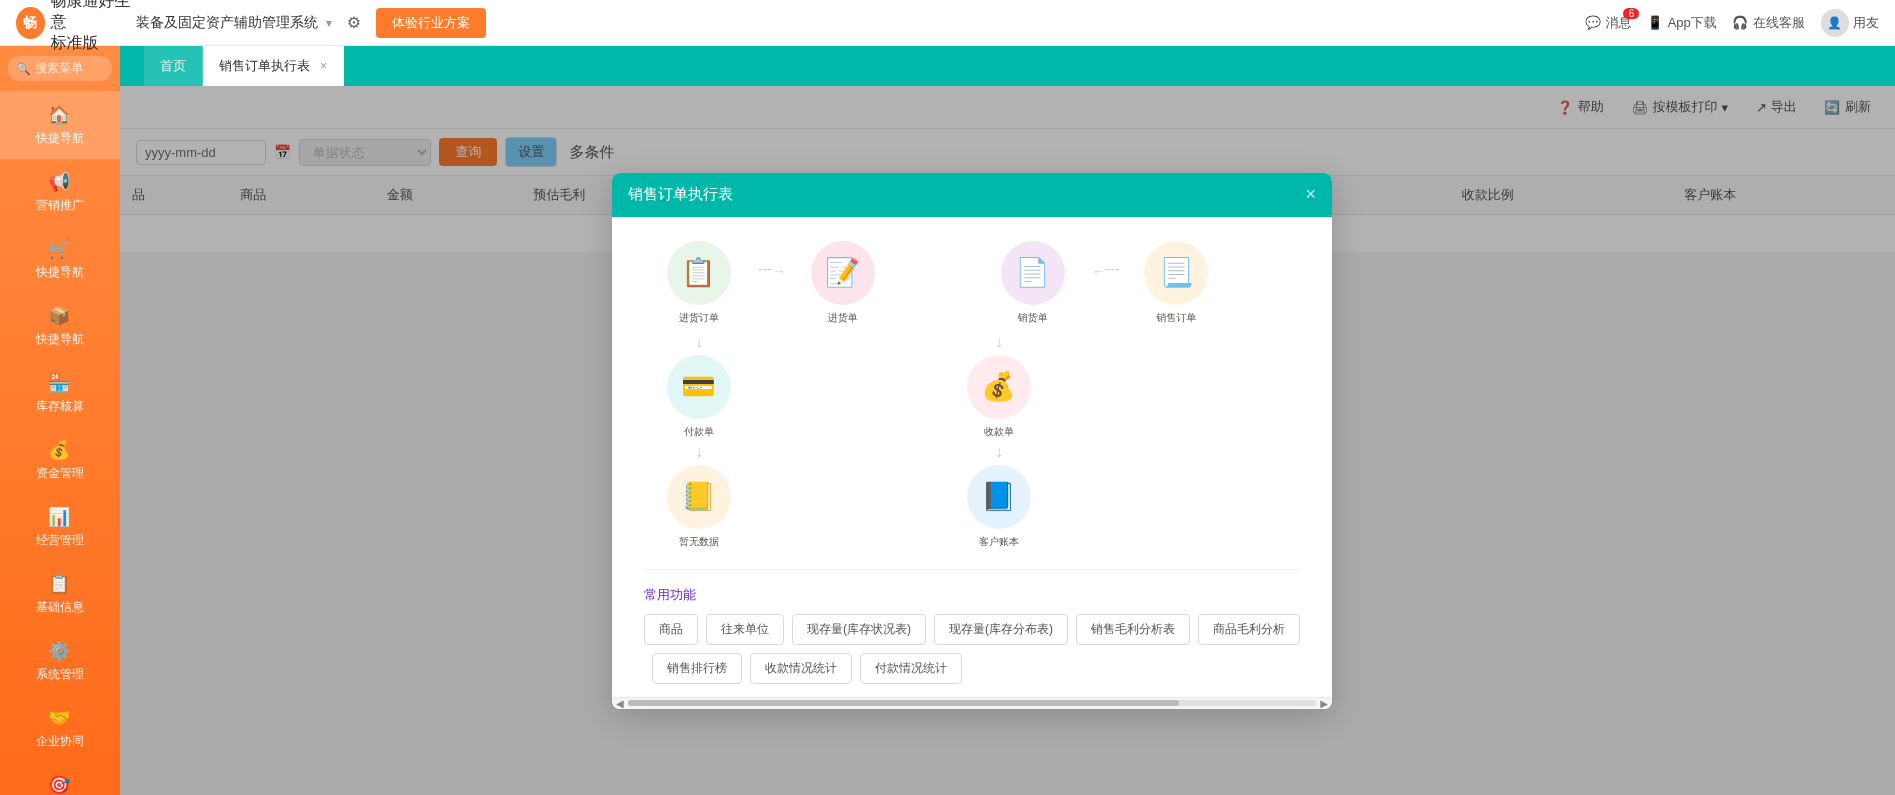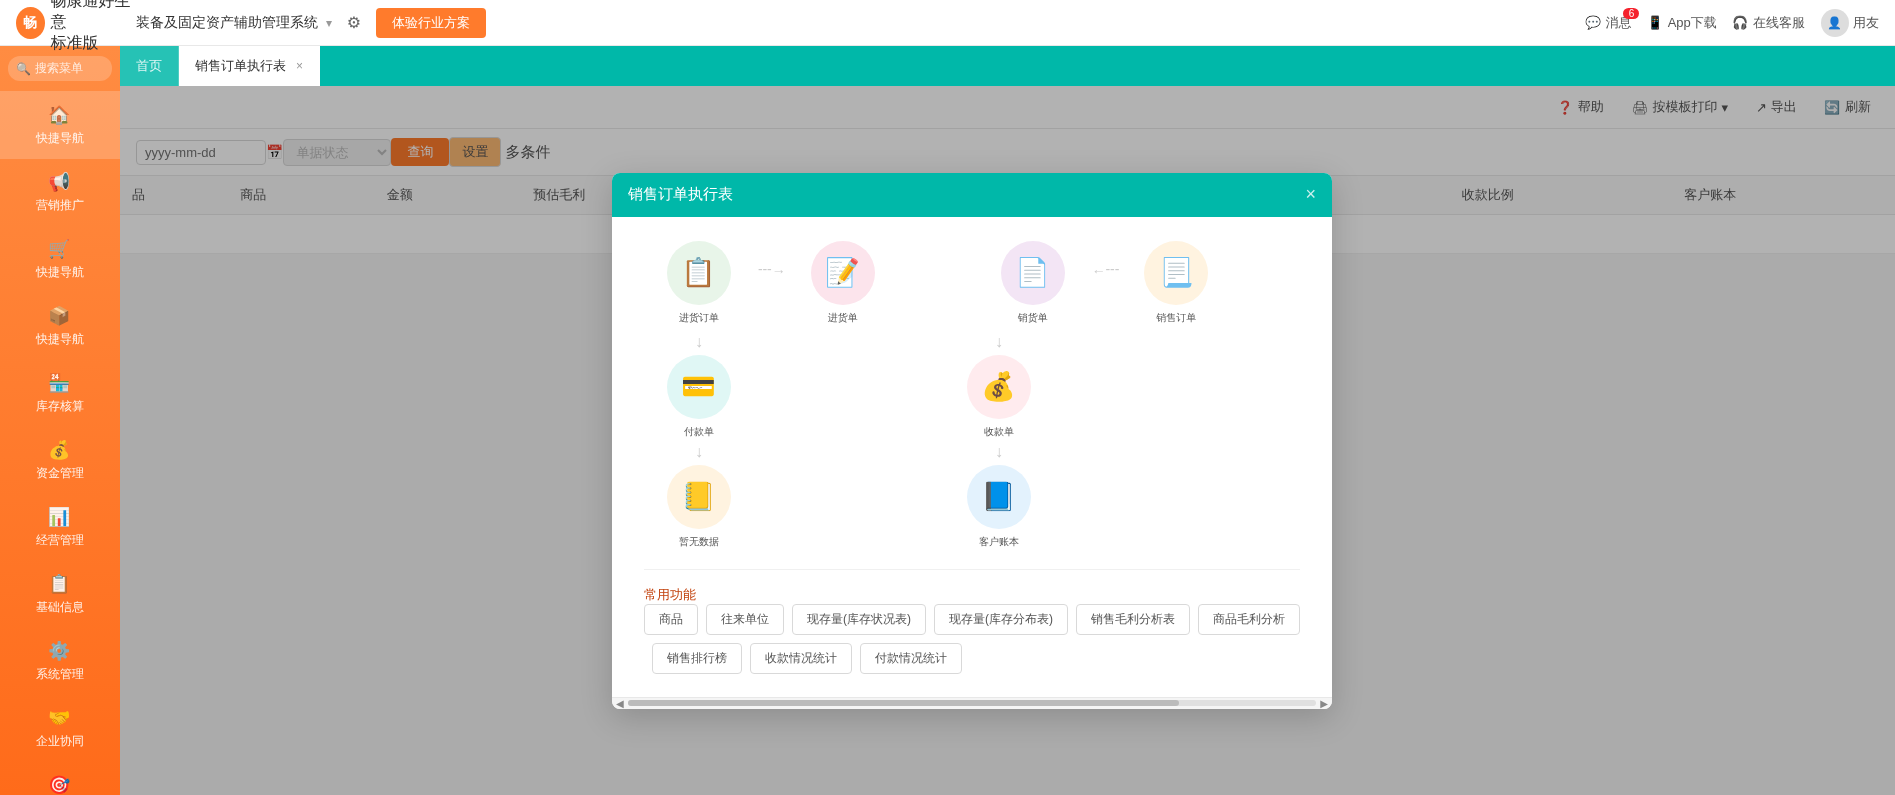--- a/index.html
+++ b/index.html
@@ -165,20 +165,21 @@
       display: flex;
       align-items: center;
       cursor: pointer;
       font-size: 13px;
       color: rgba(255,255,255,0.85);
       gap: 6px;
       border-right: 1px solid rgba(255,255,255,0.2);
     }
     .tab-item.home {
       background: rgba(255,255,255,0.15);
+      margin-left: 24px;
     }
     .tab-item.active {
       background: white;
       color: #333;
     }
     .tab-close {
       font-size: 12px;
       color: #999;
       cursor: pointer;
       margin-left: 4px;
@@ -213,49 +214,50 @@
       background: none;
       padding: 4px 8px;
     }
 
     
     .filter-bar {
       background: white;
       padding: 8px 16px;
       display: flex;
       align-items: center;
+      gap: 8px;
       border-bottom: 1px solid #e8e8e8;
     }
     .date-input {
       border: 1px solid #d9d9d9;
       border-radius: 4px;
       padding: 4px 8px;
       font-size: 13px;
       color: #bbb;
       width: 130px;
     }
     .status-select {
       border: 1px solid #d9d9d9;
       border-radius: 4px;
       padding: 4px 8px;
       font-size: 13px;
       color: #bbb;
-      width: 108px;
+      width: 132px;
     }
     .search-btn {
       background: #ff7b2c;
       color: white;
       border: none;
       padding: 5px 16px;
       border-radius: 4px;
       cursor: pointer;
       font-size: 13px;
     }
     .setting-btn {
-      background: #fdba74;
+      background: #7dd3fc;
       color: #555;
       border: 1px solid #d9d9d9;
       padding: 5px 12px;
       border-radius: 4px;
       cursor: pointer;
       font-size: 13px;
     }
     .more-filter {
       color: #555;
       font-size: 15px;
@@ -396,21 +398,22 @@
       padding-left: 120px;
     }
 
     
     .common-functions {
       border-top: 1px solid #f0f0f0;
       padding-top: 16px;
     }
     .cf-title {
       font-size: 13px;
-      color: #c2410c;
+      color: #6d28d9;
+      margin-bottom: 10px;
       font-weight: 500;
     }
     .cf-buttons {
       display: flex;
       flex-wrap: wrap;
       gap: 8px;
     }
     .cf-btn {
       border: 1px solid #d9d9d9;
       background: white;

